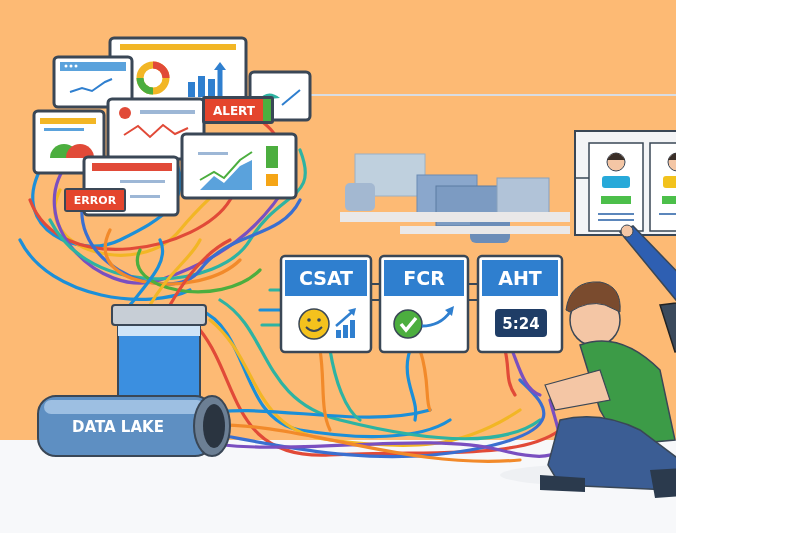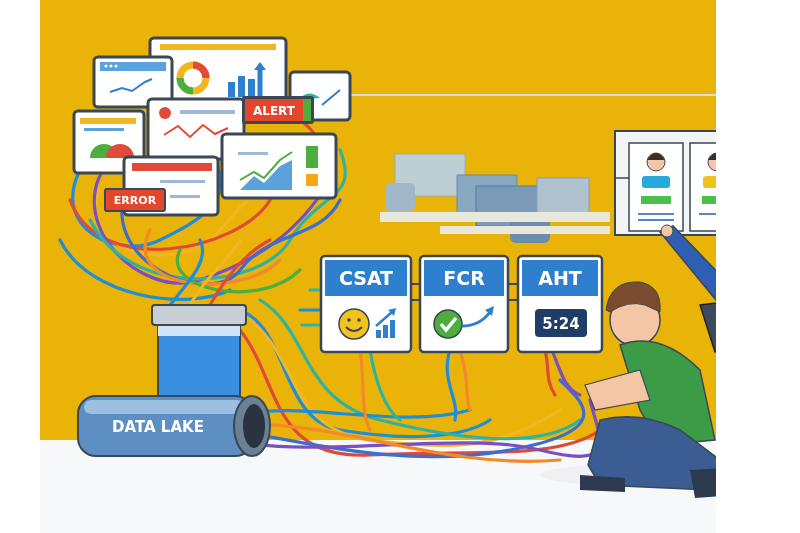--- a/index.html
+++ b/index.html
@@ -1,16 +1,16 @@
 <!DOCTYPE html>
 <html><head>
 <meta charset="utf-8">
 <style>
   html,body{margin:0;padding:0;background:#fff;}
-  #scene{position:relative;width:676px;height:533px;overflow:hidden;background:#eab308;font-family:"Liberation Sans",sans-serif;margin-left:40px;}
+  #scene{position:relative;width:676px;height:533px;overflow:hidden;background:#fdba74;font-family:"Liberation Sans",sans-serif;}
   svg{position:absolute;left:0;top:0;}
   .lbl{font-family:"DejaVu Sans",sans-serif;font-weight:bold;}
 </style>
 </head>
 <body>
 
 <div id="scene">
 <svg width="800" height="533" viewBox="0 0 800 533">
 
   <g>

